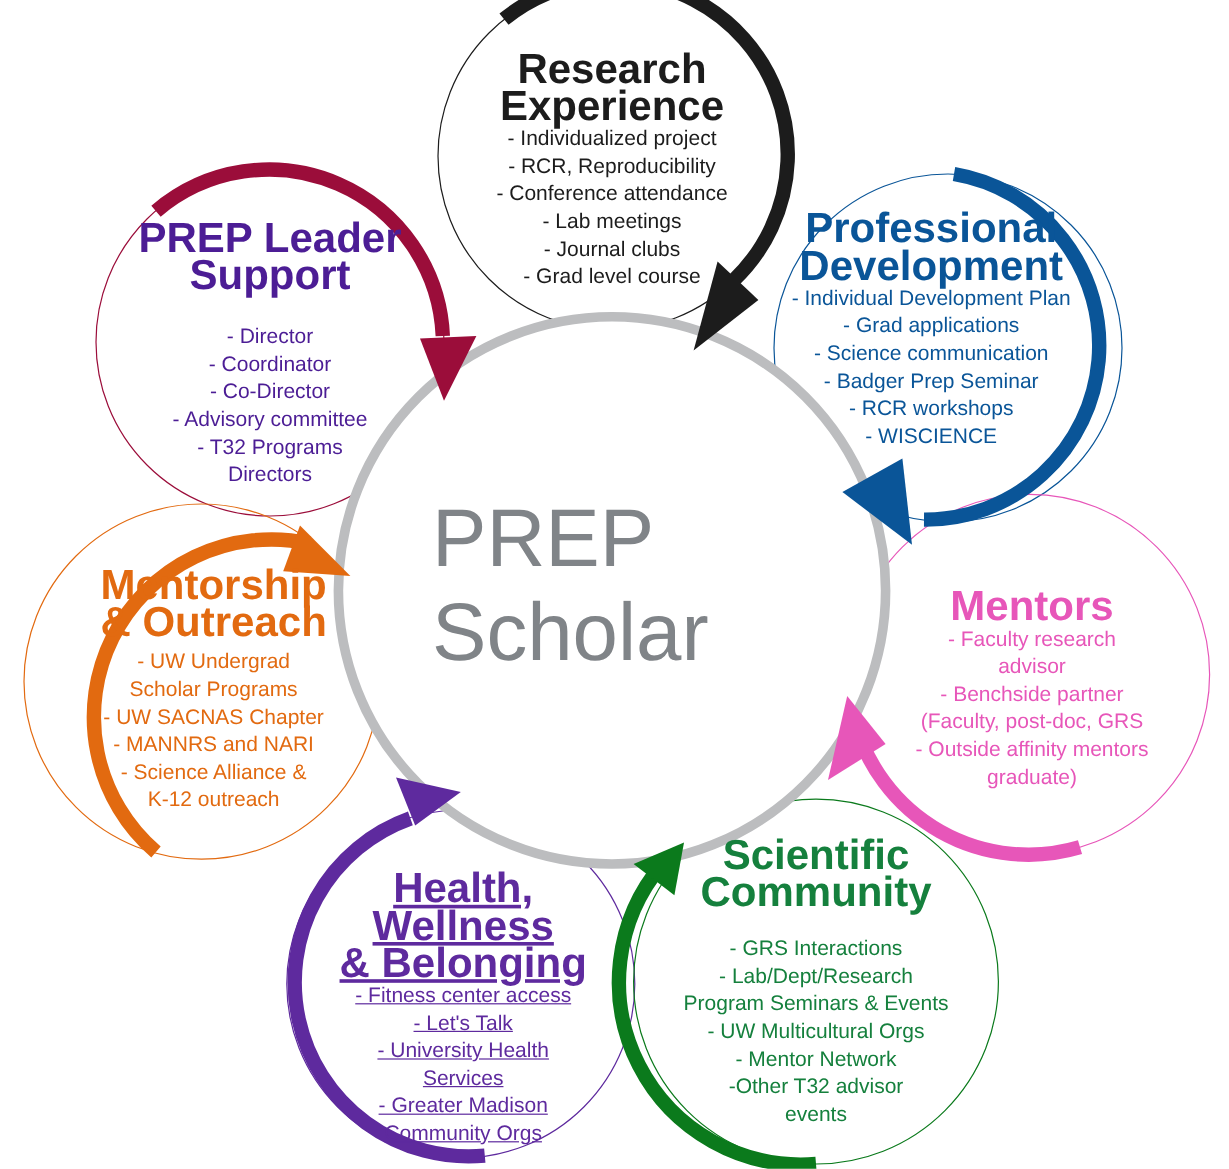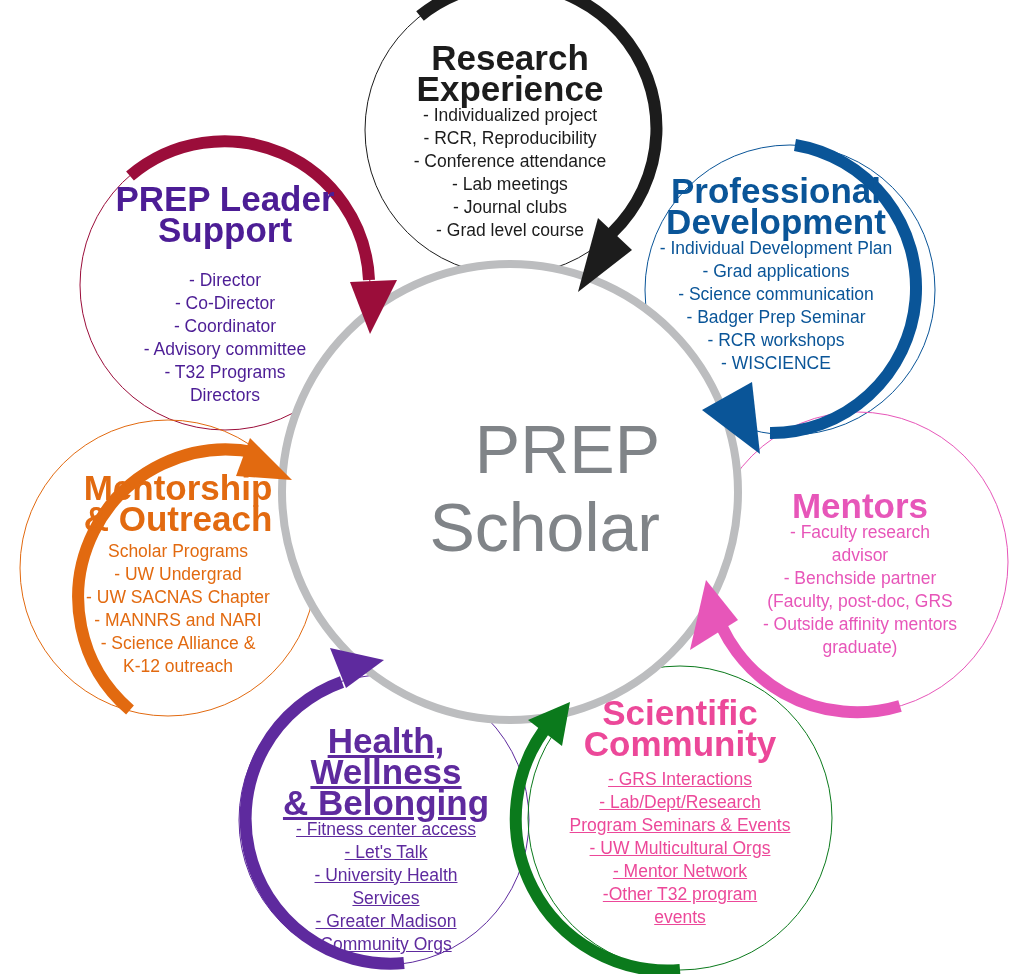--- a/index.html
+++ b/index.html
@@ -2,21 +2,21 @@
 <html><head>
 <meta charset="utf-8">
 <style>
   html, body { margin:0; padding:0; background:#ffffff; }
   body { width:1024px; height:974px; position:relative; overflow:hidden; font-family:"Liberation Sans", "DejaVu Sans", sans-serif; }
   svg.diagram { position:absolute; left:0; top:0; }
   .node { position:absolute; text-align:center; }
   .node .title { font-weight:bold; font-size:35px; line-height:31px; }
   .node .items { font-size:17.5px; line-height:23px; }
   .node .item { display:block; white-space:nowrap; }
-  .center { position:absolute; left:360px; top:410px; width:300px; text-align:right; color:#808488; font-size:68px; line-height:78px; }
+  .center { position:absolute; left:360px; top:410px; width:300px; text-align:left; color:#808488; font-size:68px; line-height:78px; }
 </style>
 </head>
 <body>
 
 <svg class="diagram" width="1024" height="974" viewBox="0 0 1024 974">
 
   <circle cx="510" cy="130" r="145" fill="none" stroke="#1c1c1c" stroke-width="1"></circle>
   <circle cx="790" cy="290" r="145" fill="none" stroke="#0a5598" stroke-width="1"></circle>
   <circle cx="225" cy="285" r="145" fill="none" stroke="#9b0d3a" stroke-width="1"></circle>
   <circle cx="858" cy="562" r="150" fill="none" stroke="#e756b9" stroke-width="1"></circle>
@@ -77,22 +77,22 @@
     <span class="item">- RCR workshops</span>
     <span class="item">- WISCIENCE</span>
   </div>
 </div>
 
 <div class="node" style="left:110px; top:183px; width:230px; color:#4c1d95;">
   <div class="title">PREP Leader</div>
   <div class="title">Support</div>
   <div class="items" style="margin-top:24px;">
     <span class="item">- Director</span>
+    <span class="item">- Coordinator</span>
     <span class="item">- Co-Director</span>
-    <span class="item">- Coordinator</span>
     <span class="item">- Advisory committee</span>
     <span class="item">- T32 Programs</span>
     <span class="item">Directors</span>
   </div>
 </div>
 
 <div class="node" style="left:735px; top:490px; width:250px; color:#e756b9;">
   <div class="title">Mentors</div>
   <div class="items">
     <span class="item">- Faculty research</span>
@@ -101,47 +101,47 @@
     <span class="item">(Faculty, post-doc, GRS</span>
     <span class="item">- Outside affinity mentors</span>
     <span class="item">graduate)</span>
   </div>
 </div>
 
 <div class="node" style="left:58px; top:472px; width:240px; color:#e26a10;">
   <div class="title">Mentorship</div>
   <div class="title">&amp; Outreach</div>
   <div class="items" style="margin-top:6px;">
+    <span class="item">- UW Undergrad</span>
     <span class="item">Scholar Programs</span>
-    <span class="item">- UW Undergrad</span>
     <span class="item">- UW SACNAS Chapter</span>
     <span class="item">- MANNRS and NARI</span>
     <span class="item">- Science Alliance &amp;</span>
     <span class="item">K-12 outreach</span>
   </div>
 </div>
 
 <div class="node" style="left:256px; top:725px; width:260px; color:#5e2a9e;text-decoration:underline;">
   <div class="title">Health, Wellness</div>
   <div class="title">&amp; Belonging</div>
   <div class="items">
     <span class="item">- Fitness center access</span>
     <span class="item">- Let's Talk</span>
     <span class="item">- University Health</span>
     <span class="item">Services</span>
     <span class="item">- Greater Madison</span>
     <span class="item">Community Orgs</span>
   </div>
 </div>
 
-<div class="node" style="left:545px; top:697px; width:270px; color:#ec4899;">
+<div class="node" style="left:545px; top:697px; width:270px; color:#15803d;">
   <div class="title">Scientific</div>
   <div class="title">Community</div>
-  <div class="items" style="margin-top:9px;text-decoration:underline;">
+  <div class="items" style="margin-top:20px;">
     <span class="item">- GRS Interactions</span>
     <span class="item">- Lab/Dept/Research</span>
     <span class="item">Program Seminars &amp; Events</span>
     <span class="item">- UW Multicultural Orgs</span>
     <span class="item">- Mentor Network</span>
-    <span class="item">-Other T32 program</span>
+    <span class="item">-Other T32 advisor</span>
     <span class="item">events</span>
   </div>
 </div>
 
 </body></html>

